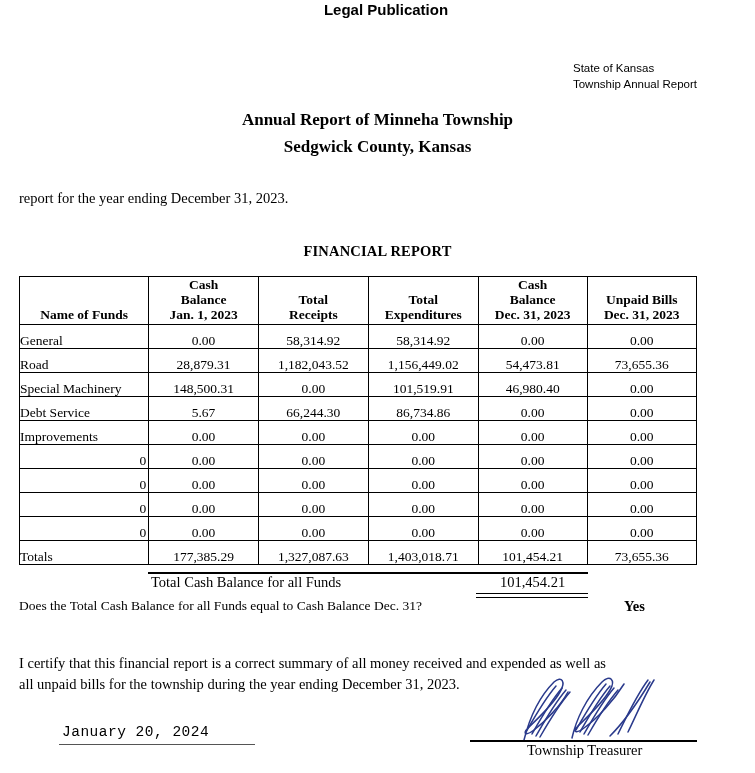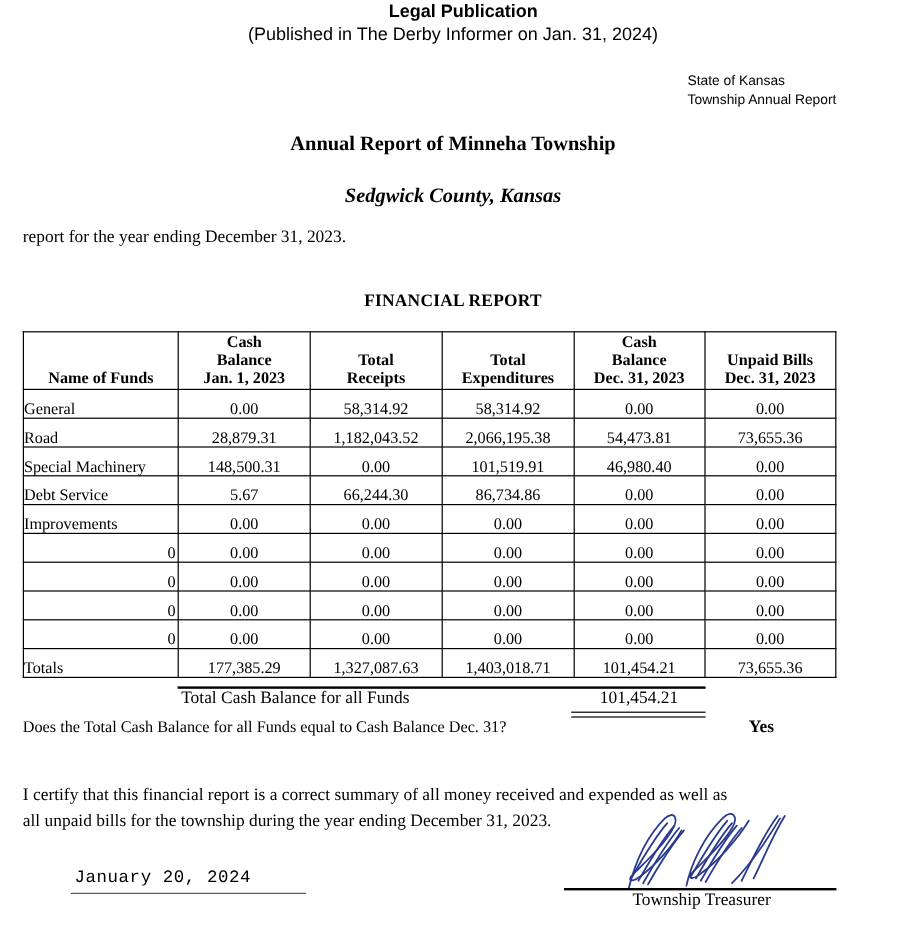--- a/index.html
+++ b/index.html
@@ -48,21 +48,21 @@
   
   .report-title {
     position: absolute;
     left: 0;
     right: 0;
     text-align: center;
     font-weight: bold;
     font-size: 17px;
   }
   .report-title.l1 { top: 110px; }
-  .report-title.l2 { top: 153px; font-style: italic; }
+  .report-title.l2 { top: 137px; }
 
   
   .intro {
     position: absolute;
     left: 19px;
     top: 188px;
     font-size: 14.5px;
     line-height: 20px;
     width: 600px;
   }
@@ -241,21 +241,20 @@
     top: 64px;
     font-size: 14.5px;
     margin-left: 44px;
   }
 </style>
 </head>
 <body>
 
 <div class="legal-header">
   <div class="legal-title">Legal Publication</div>
-  <div class="legal-sub">(Published in The Derby Informer on Jan. 31, 2024)</div>
 </div>
 
 <div class="state-block">
   <div>State of Kansas</div>
   <div>Township Annual Report</div>
 </div>
 
 <div class="report-title l1">Annual Report of Minneha Township</div>
 <div class="report-title l2">Sedgwick County, Kansas</div>
 
@@ -306,21 +305,21 @@
         <td class="amount">0.00</td>
         <td class="amount">58,314.92</td>
         <td class="amount">58,314.92</td>
         <td class="amount">0.00</td>
         <td class="amount">0.00</td>
       </tr>
       <tr>
         <td class="fund-name">Road</td>
         <td class="amount">28,879.31</td>
         <td class="amount">1,182,043.52</td>
-        <td class="amount">2,066,195.38</td>
+        <td class="amount">1,156,449.02</td>
         <td class="amount">54,473.81</td>
         <td class="amount">73,655.36</td>
       </tr>
       <tr>
         <td class="fund-name">Special Machinery</td>
         <td class="amount">148,500.31</td>
         <td class="amount">0.00</td>
         <td class="amount">101,519.91</td>
         <td class="amount">46,980.40</td>
         <td class="amount">0.00</td>

